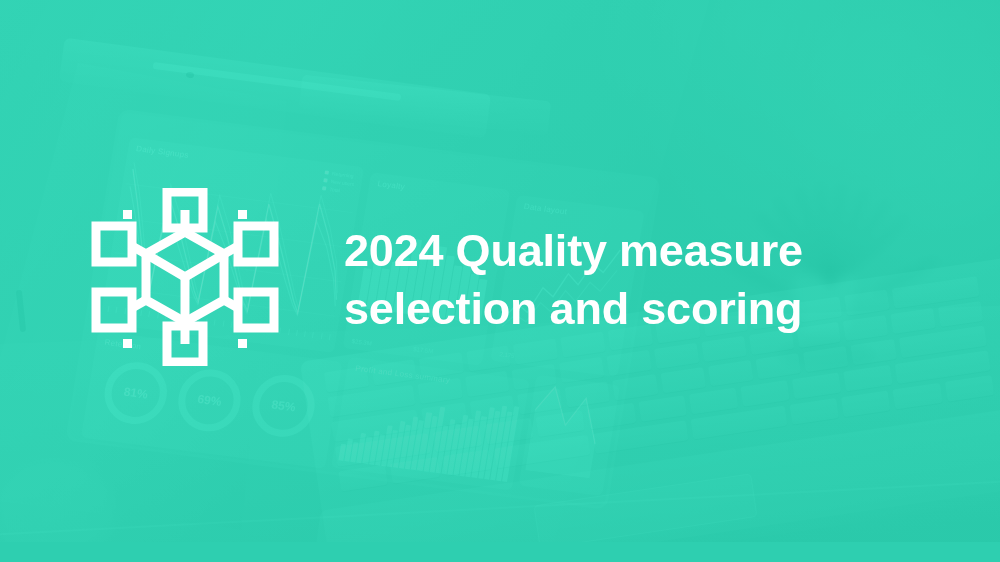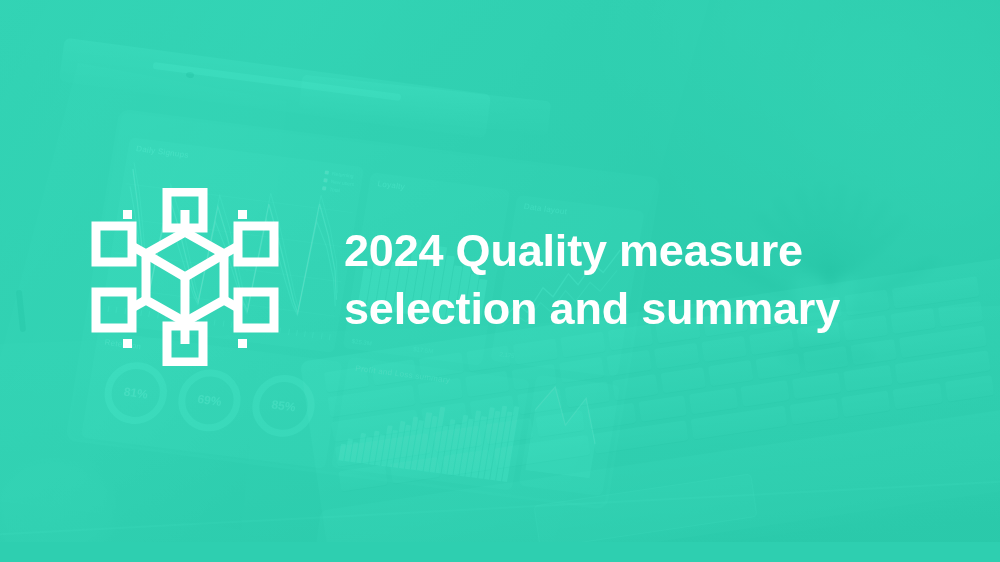--- a/index.html
+++ b/index.html
@@ -552,17 +552,17 @@
           <rect x="33" y="22" width="9" height="9"></rect>
           <rect x="148" y="22" width="9" height="9"></rect>
           <rect x="33" y="151" width="9" height="9"></rect>
           <rect x="148" y="151" width="9" height="9"></rect>
         </g>
       </svg>
     </div>
 
     <h1 class="title">
       <span class="ln">2024 Quality measure</span>
-      <span class="ln">selection and summary</span>
+      <span class="ln">selection and scoring</span>
     </h1>
 
   </div>
 </div>
 
 </body></html>

